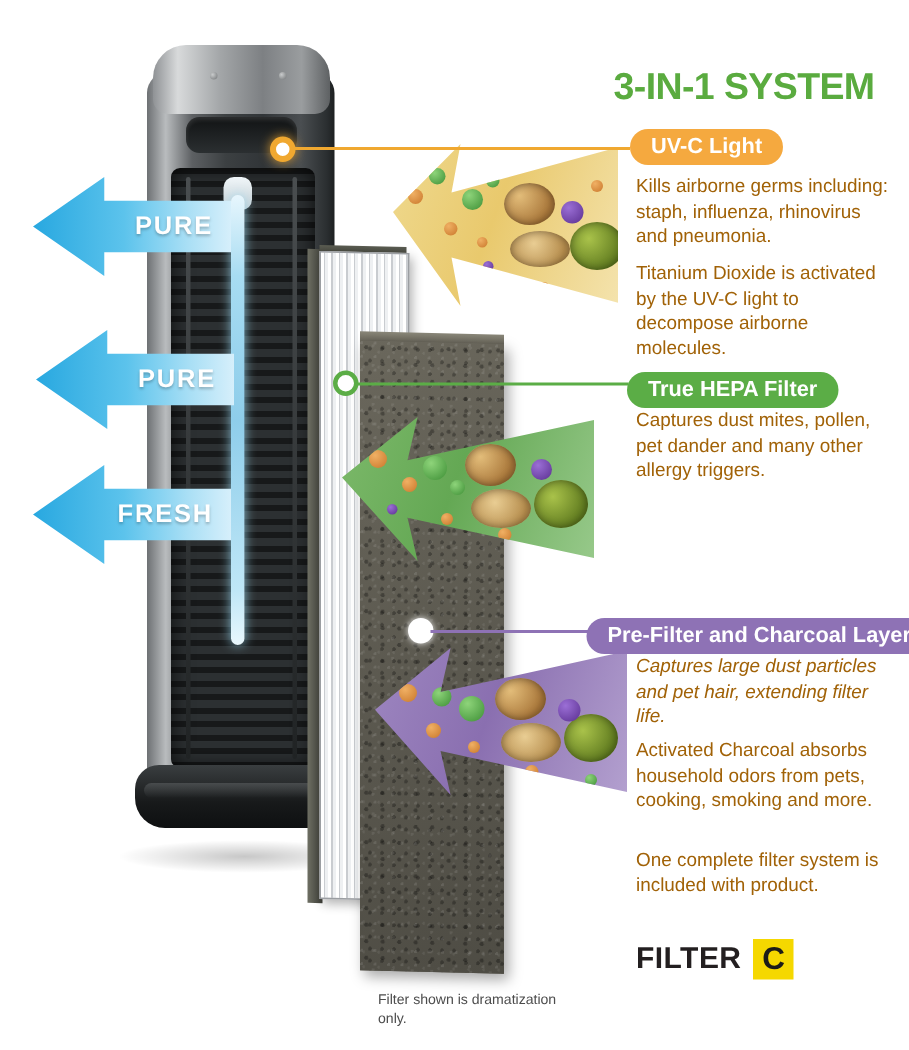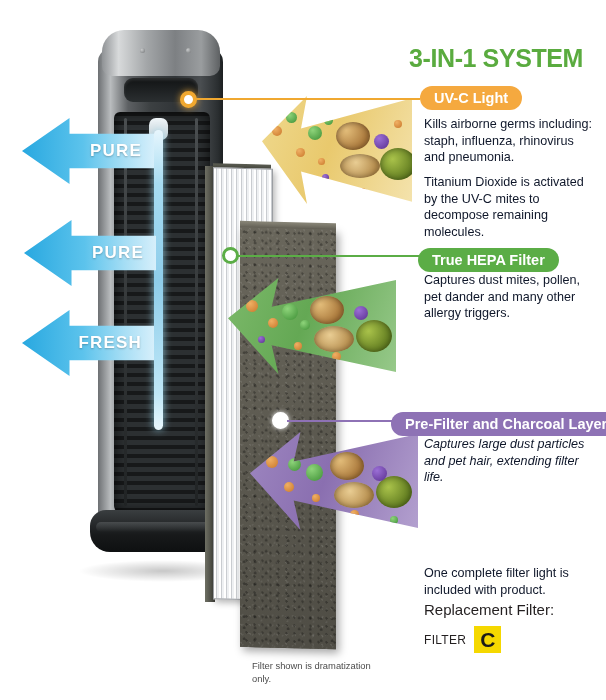--- a/index.html
+++ b/index.html
@@ -170,31 +170,31 @@
   .pill{
     position:absolute;height:24px;border-radius:12px;color:#fff;
     font-weight:bold;font-size:14.5px;display:flex;align-items:center;
     padding:0 14px;box-sizing:border-box;white-space:nowrap;
   }
   .pill.orange{background:#f5a93f;left:420px;top:86px;}
   .pill.green{background:#5bad46;left:418px;top:248px;}
   .pill.purple{background:#8e72b5;left:391px;top:412px;}
 
   .para{
-    position:absolute;left:424px;font-size:12.6px;line-height:1.33;color:#0f172a;width:172px;
+    position:absolute;left:424px;font-size:12.6px;line-height:1.33;color:#a16207;width:172px;
   }
   .t1{top:116px;} .t2{top:174px;}
   .t3{top:272px;}
   .t4{top:436px;font-style:italic;} .t5{top:492px;}
   .t6{top:565px;}
   .replacement{
     position:absolute;left:424px;top:601px;font-size:15px;color:#231f20;
   }
   .filter-row{position:absolute;left:424px;top:626px;display:flex;align-items:center;gap:8px;}
-  .filter-word{font-size:12px;font-weight:normal;letter-spacing:.3px;}
+  .filter-word{font-size:20px;font-weight:bold;letter-spacing:.3px;}
   .filter-chip{
     background:#f5d800;color:#1b1b18;font-weight:bold;font-size:21px;
     width:27px;height:27px;display:flex;align-items:center;justify-content:center;
   }
   .disclaimer{
     position:absolute;left:252px;top:660px;font-size:9.4px;line-height:1.35;color:#4c4c4c;width:120px;
   }
 </style>
 </head>
 <body>
@@ -283,34 +283,34 @@
 
   <div class="marker v" style="left:272px;top:412px;"></div>
   <div class="lead v" style="left:287px;top:420px;width:105px;"></div>
 
   <div class="headline">3-IN-1 SYSTEM</div>
 
   <div class="pill orange">
     <span>UV-C Light</span>
   </div>
   <div class="para t1">Kills airborne germs including: staph, influenza, rhinovirus and pneumonia.</div>
-  <div class="para t2">Titanium Dioxide is activated by the UV-C mites to decompose remaining molecules.</div>
+  <div class="para t2">Titanium Dioxide is activated by the UV-C light to decompose airborne molecules.</div>
 
   <div class="pill green">
     <span>True HEPA Filter</span>
   </div>
   <div class="para t3">Captures dust mites, pollen, pet dander and many other allergy triggers.</div>
 
   <div class="pill purple">
     <span>Pre-Filter and Charcoal Layer</span>
   </div>
   <div class="para t4">Captures large dust particles and pet hair, extending filter life.</div>
-
-  <div class="para t6">One complete filter light is included with product.</div>
-  <div class="replacement">Replacement Filter:</div>
+  <div class="para t5">Activated Charcoal absorbs household odors from pets, cooking, smoking and more.</div>
+
+  <div class="para t6">One complete filter system is included with product.</div>
   <div class="filter-row">
     <span class="filter-word">FILTER</span>
     <span class="filter-chip">C</span>
   </div>
 
   <div class="disclaimer">Filter shown is dramatization only.</div>
 
 </div>
 
 </body></html>

